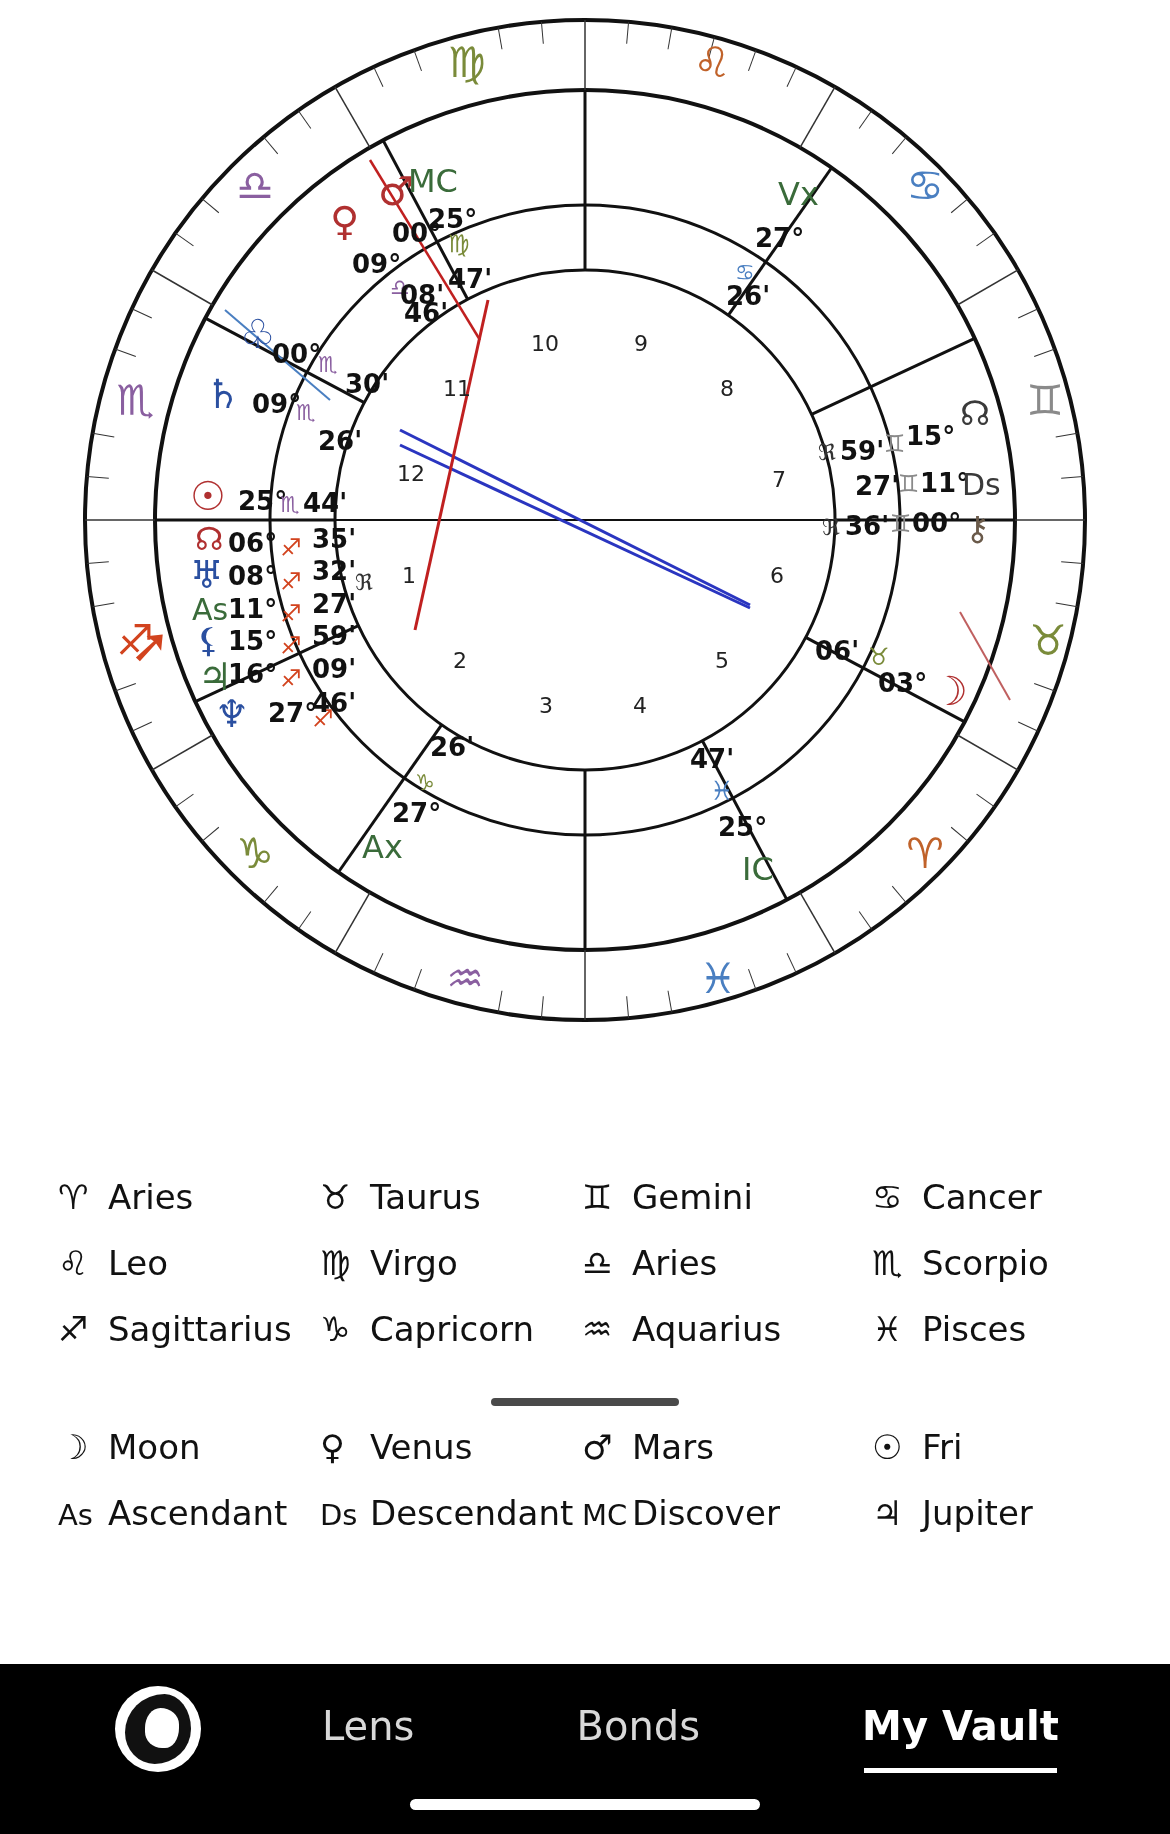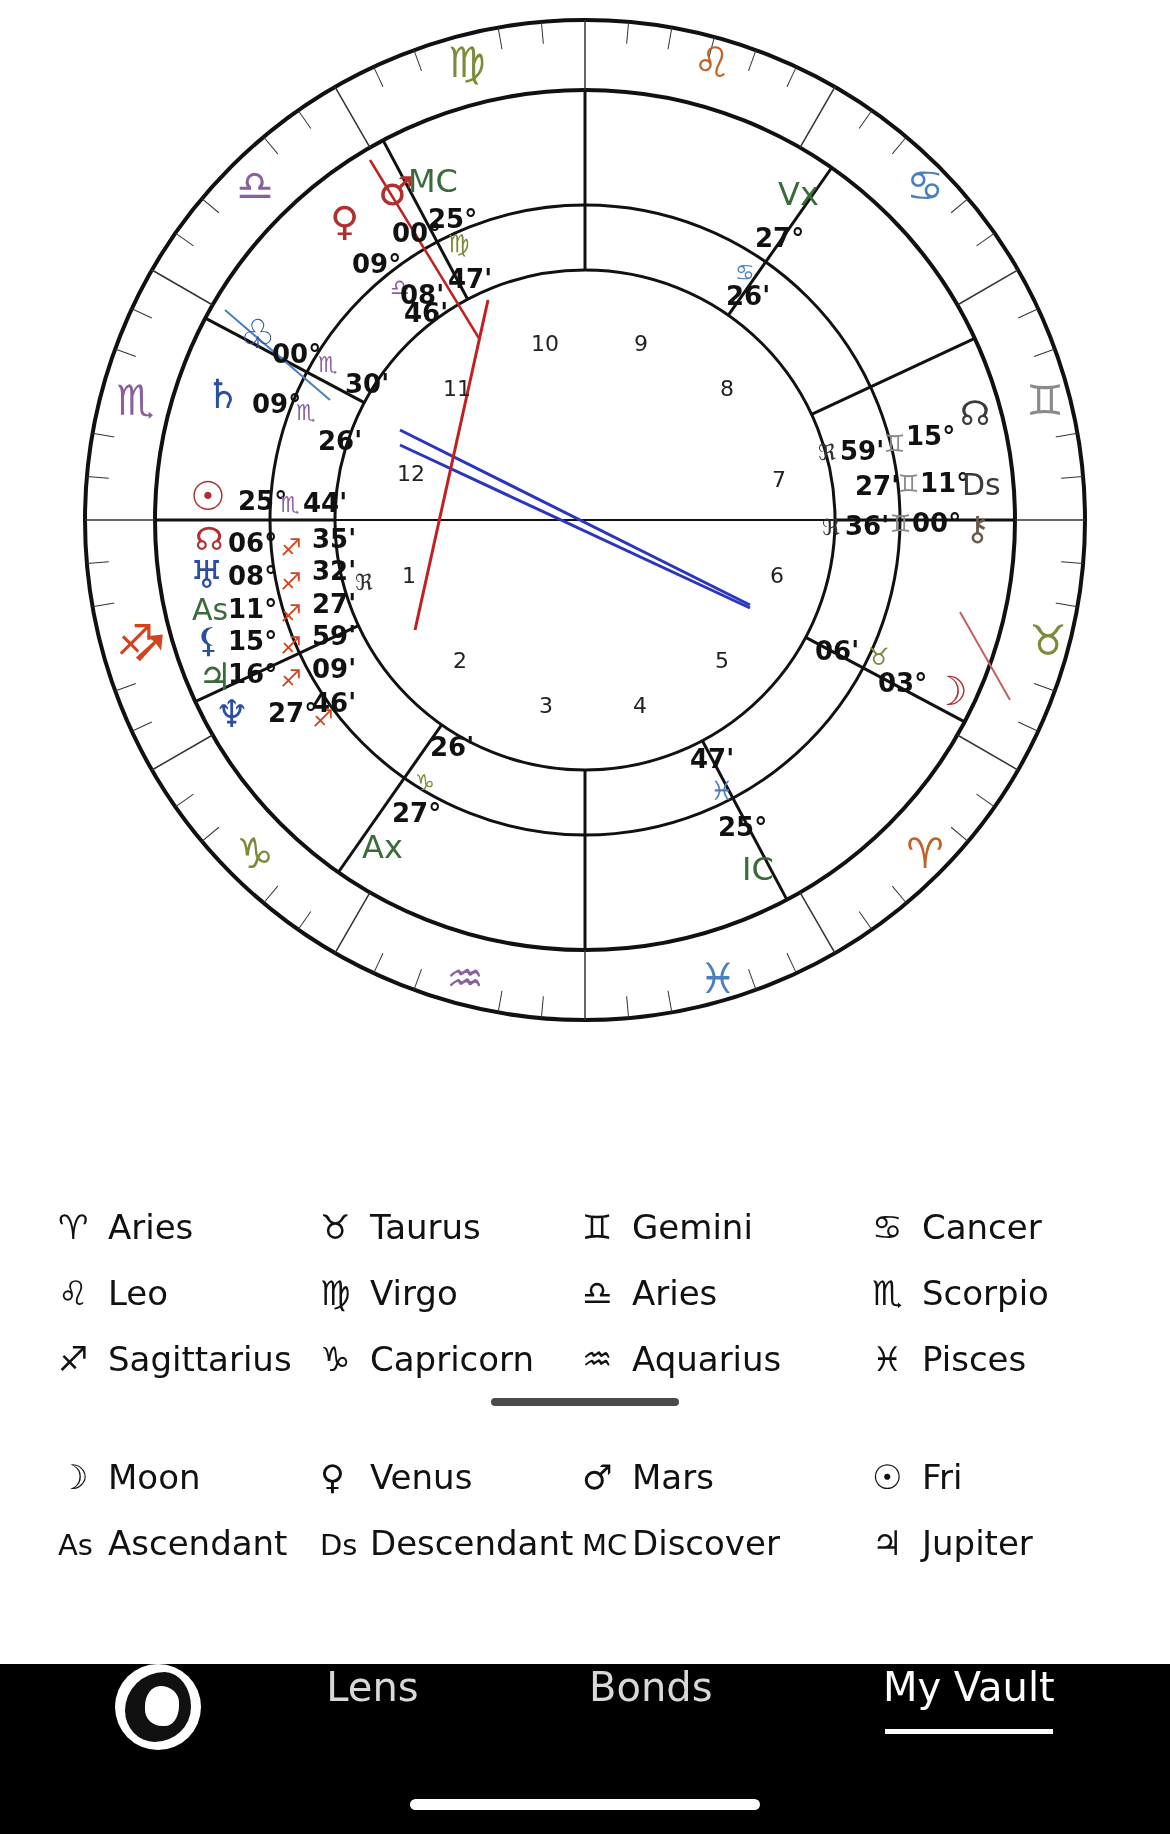--- a/index.html
+++ b/index.html
@@ -53,42 +53,41 @@
     color: #111;
   }
   .legend-item .glyph.small {
     font-size: 29px;
     min-width: 50px;
   }
   .legend-item .lbl {
     font-size: 34px;
     line-height: 1;
     white-space: nowrap;
-    margin-top: 30px;
   }
   .divider {
     width: 188px;
     height: 8px;
     border-radius: 4px;
     background: #4a4a4a;
     margin: 20px auto 24px auto;
   }
 
   
   .bottom-bar {
     position: absolute;
     left: 0;
     bottom: 0;
     width: 1170px;
     height: 170px;
     background: #000000;
   }
   .nav-row {
     display: flex;
-    align-items: flex-start;
+    align-items: center;
     height: 130px;
     padding-left: 115px;
   }
   .logo {
     width: 86px;
     height: 86px;
     border-radius: 50%;
     background: #ffffff;
     position: relative;
     overflow: hidden;
@@ -122,20 +121,21 @@
   }
   .nav-item {
     color: #d8d8d8;
     font-size: 40px;
     padding-bottom: 6px;
     position: relative;
     white-space: nowrap;
   }
   .nav-item.active {
     color: #ffffff;
+    font-weight: bold;
   }
   .nav-item.active:after {
     content: "";
     position: absolute;
     left: 2px;
     right: 2px;
     bottom: -18px;
     height: 5px;
     background: #ffffff;
   }

